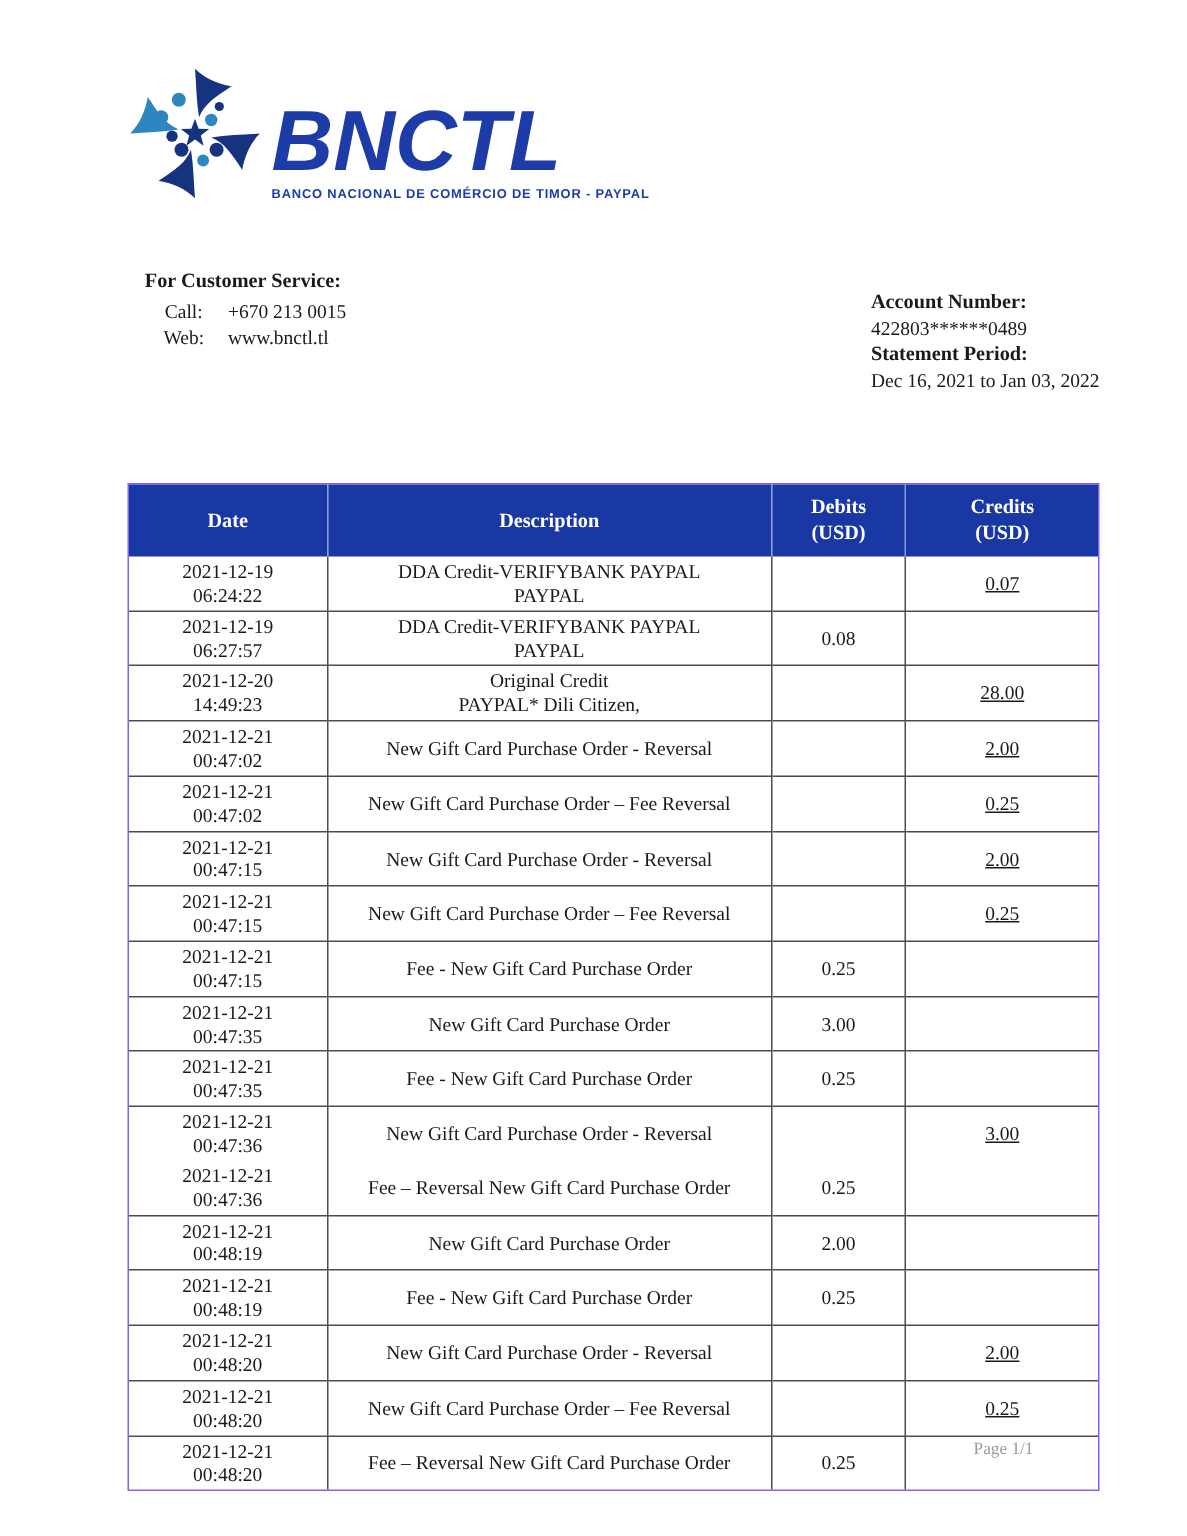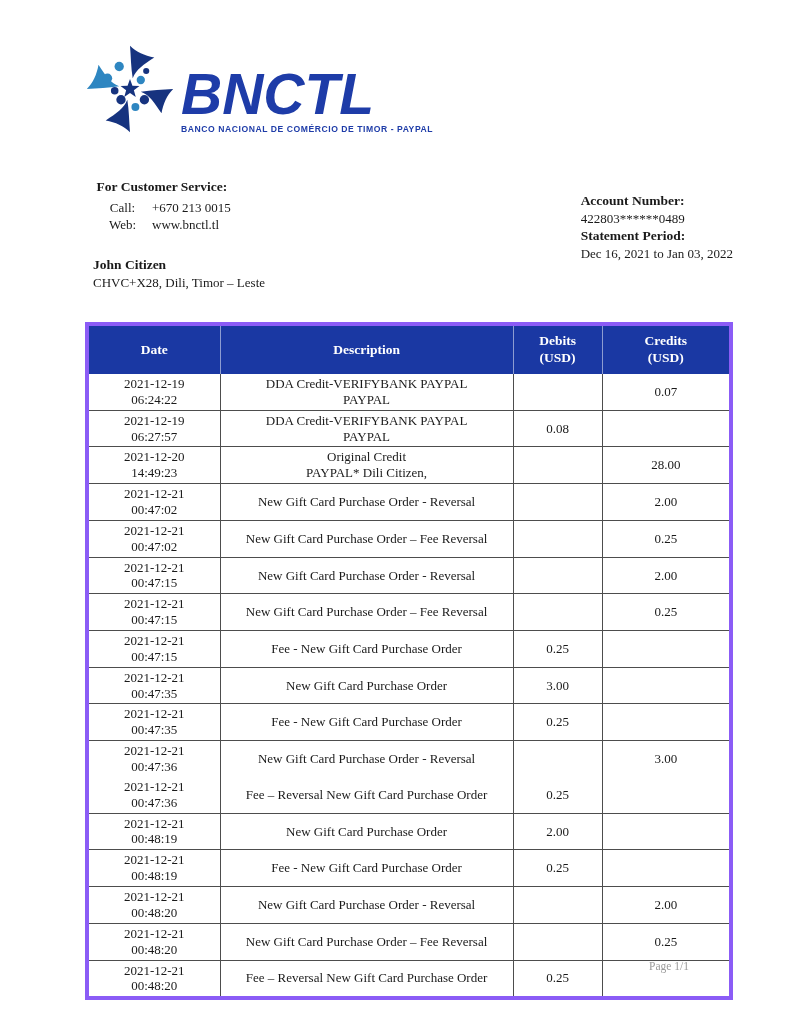--- a/index.html
+++ b/index.html
@@ -44,38 +44,38 @@
   
   .account-block{position:absolute;top:192px;right:58px;font-size:13px;line-height:17.5px;}
   .acct-label{font-weight:bold;font-size:13.5px;}
 
   
   .customer-block{position:absolute;top:256px;left:93px;font-size:13px;line-height:17.5px;}
   .customer-name{font-weight:bold;font-size:13.5px;}
 
   
   .tbl-wrap{position:absolute;top:322px;left:85px;width:648px;}
-  table{width:100%;border-collapse:separate;border-spacing:0;border:4px solid #8b5cf6;}
+  table{width:100%;border-collapse:separate;border-spacing:0;border:1px solid #8b5cf6;}
   thead th{
     background:var(--table-header-bg,#1a38a3);
     color:var(--table-header-text,#ffffff);
     font-weight:bold;font-size:13.5px;line-height:1.25;
     height:48px;vertical-align:middle;text-align:center;
     white-space:pre-line;
     border-right:1px solid rgba(255,255,255,0.5);
   }
   thead th:last-child{border-right:none;}
   tbody td{
     border-right:1px solid var(--border,#4d4d4d);
     border-bottom:1px solid var(--border,#4d4d4d);
     font-size:13px;line-height:1.22;
     text-align:center;vertical-align:middle;
     padding:2px 4px;height:31px;
   }
-  tbody td:last-child{border-right:none;}
+  tbody td:last-child{border-right:none;text-decoration:underline;}
   tbody tr:last-child td{border-bottom:none;}
   tbody tr.no-bottom td{border-bottom:none;}
   .c-date span{display:block;}
   .c-desc{white-space:pre-line;}
 
   
   .page-footer{
     position:absolute;top:960px;right:102px;
     font-size:11.5px;color:var(--footer-gray,#9a9a9a);
   }
@@ -122,24 +122,20 @@
     </div>
   </div>
 
   <div class="account-block">
     <div class="acct-label">Account Number:</div>
     <div>422803******0489</div>
     <div class="acct-label">Statement Period:</div>
     <div>Dec 16, 2021 to Jan 03, 2022</div>
   </div>
 
-  <div class="customer-block">
-    <div class="customer-name">John Citizen</div>
-    <div>CHVC+X28, Dili, Timor – Leste</div>
-  </div>
 
   <div class="tbl-wrap">
     <table>
       <colgroup>
         <col style="width:133px">
           <col style="width:297px">
           <col style="width:90px">
           <col style="width:128px">
       </colgroup>
       <thead>

